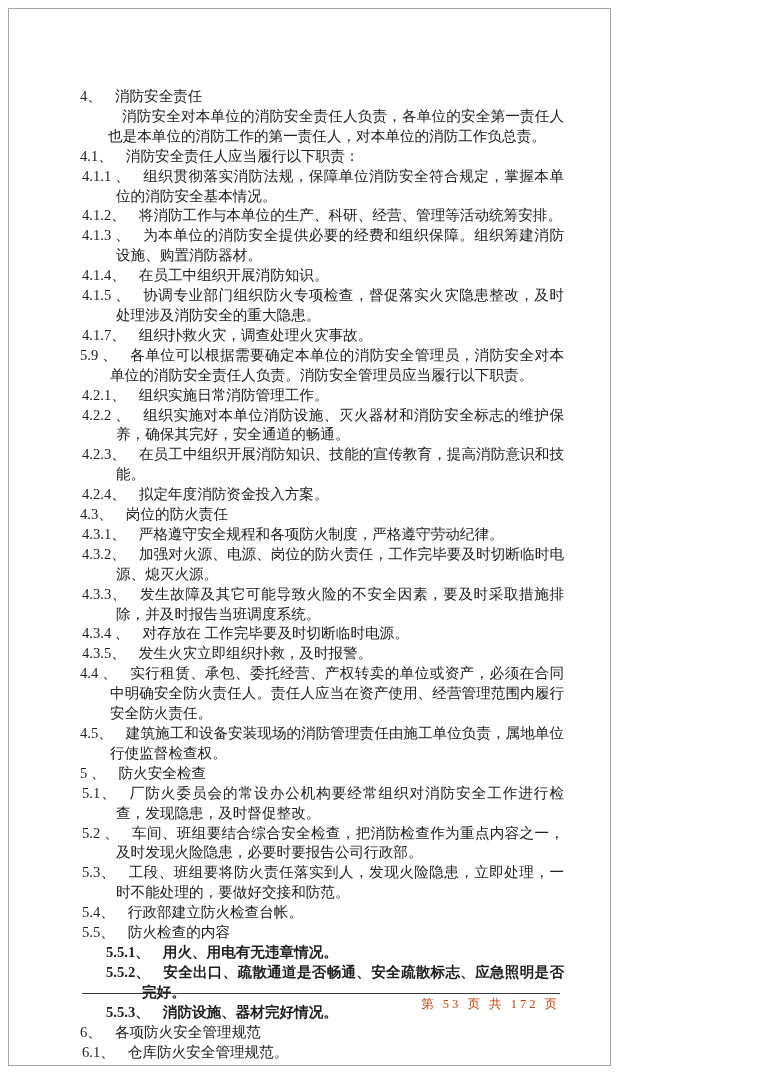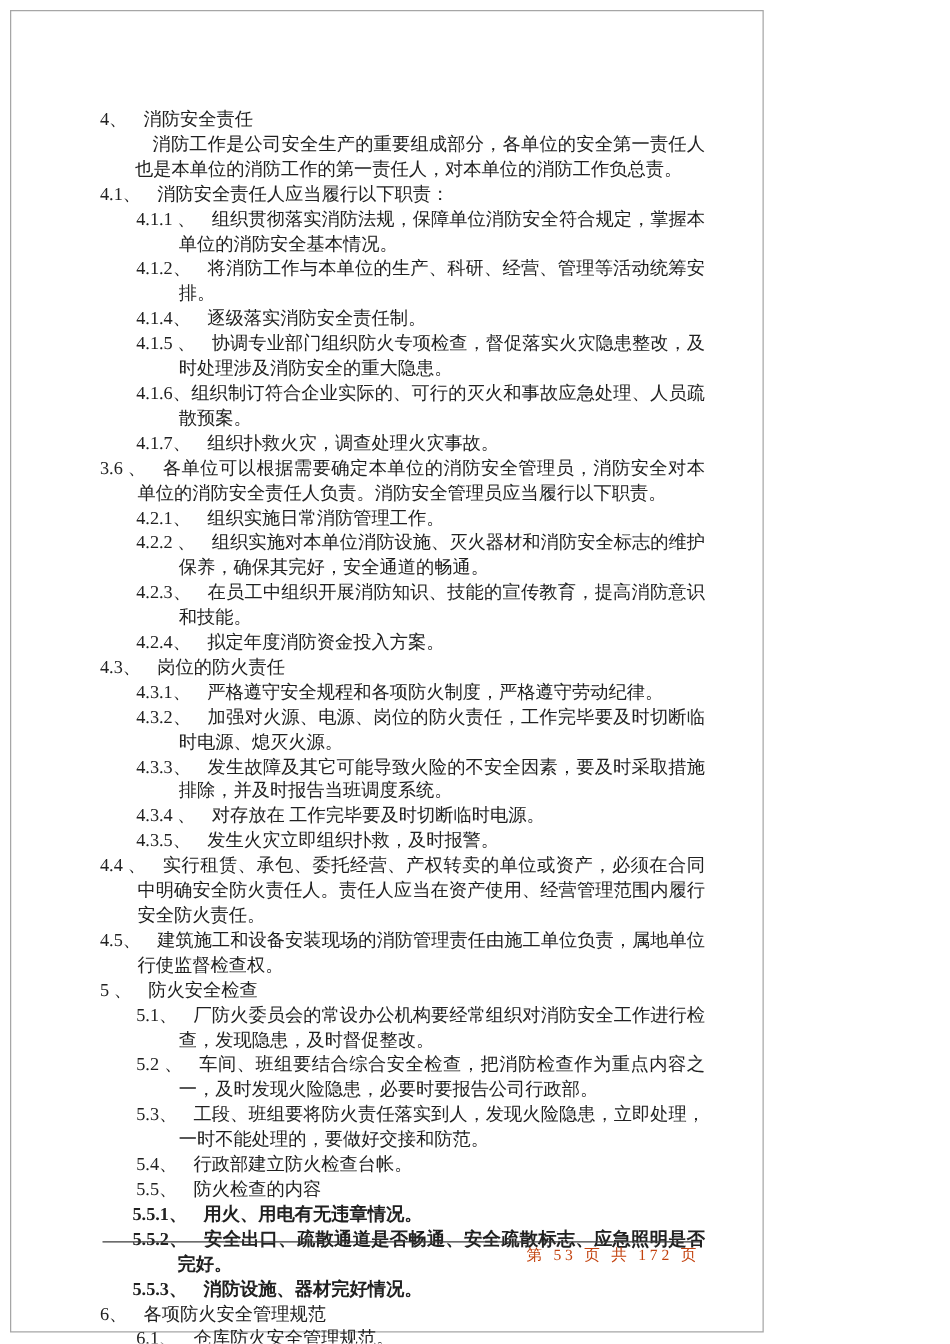--- a/index.html
+++ b/index.html
@@ -34,21 +34,21 @@
     top: 87px;
     left: 80px;
     right: 56px;
     font-size: 14.6px;
     line-height: 19.9px;
     text-align: justify;
     text-justify: inter-ideograph;
   }
   .item, .para { margin: 0; }
   .lvl0 { padding-left: 30px; text-indent: -30px; }
-  .lvl1 { margin-left: 29px; padding-left: 34px; text-indent: -34px; }
+  .lvl1 { margin-left: 2px; padding-left: 34px; text-indent: -34px; }
   .lvl2 { margin-left: 26px; padding-left: 36px; text-indent: -36px; font-weight: bold; }
   .para { padding-left: 28px; text-indent: 14px; }
   .num { padding-right: 13px; white-space: pre; }
   .tight .num { padding-right: 0; }
   .footer {
     position: absolute;
     left: 82px;
     right: 60px;
     top: 993px;
     border-top: 1px solid #3c3c3c;
@@ -61,29 +61,29 @@
 </style>
 </head>
 <body>
 
 <div class="page">
   <div class="frame"></div>
 
   <main class="content">
 
   <div class="item lvl0"><span class="num">4、</span><span class="txt">消防安全责任</span></div>
-      <div class="para"><span class="txt">消防工作是公司安全生产的重要组成部分，各单位的安全第一责任人也是本单位的消防工作的第一责任人，对本单位的消防工作负总责。</span></div>
+      <div class="para"><span class="txt">消防安全对本单位的消防安全责任人负责，各单位的安全第一责任人也是本单位的消防工作的第一责任人，对本单位的消防工作负总责。</span></div>
       <div class="item lvl0"><span class="num">4.1、</span><span class="txt">消防安全责任人应当履行以下职责：</span></div>
       <div class="item lvl1"><span class="num">4.1.1 、</span><span class="txt">组织贯彻落实消防法规，保障单位消防安全符合规定，掌握本单位的消防安全基本情况。</span></div>
       <div class="item lvl1"><span class="num">4.1.2、</span><span class="txt">将消防工作与本单位的生产、科研、经营、管理等活动统筹安排。</span></div>
-      <div class="item lvl1"><span class="num">4.1.4、</span><span class="txt">逐级落实消防安全责任制。</span></div>
+      <div class="item lvl1"><span class="num">4.1.3 、</span><span class="txt">为本单位的消防安全提供必要的经费和组织保障。组织筹建消防设施、购置消防器材。</span></div>
+      <div class="item lvl1"><span class="num">4.1.4、</span><span class="txt">在员工中组织开展消防知识。</span></div>
       <div class="item lvl1"><span class="num">4.1.5 、</span><span class="txt">协调专业部门组织防火专项检查，督促落实火灾隐患整改，及时处理涉及消防安全的重大隐患。</span></div>
-      <div class="item lvl1 tight"><span class="num">4.1.6、</span><span class="txt">组织制订符合企业实际的、可行的灭火和事故应急处理、人员疏散预案。</span></div>
       <div class="item lvl1"><span class="num">4.1.7、</span><span class="txt">组织扑救火灾，调查处理火灾事故。</span></div>
-      <div class="item lvl0"><span class="num">3.6 、</span><span class="txt">各单位可以根据需要确定本单位的消防安全管理员，消防安全对本单位的消防安全责任人负责。消防安全管理员应当履行以下职责。</span></div>
+      <div class="item lvl0"><span class="num">5.9 、</span><span class="txt">各单位可以根据需要确定本单位的消防安全管理员，消防安全对本单位的消防安全责任人负责。消防安全管理员应当履行以下职责。</span></div>
       <div class="item lvl1"><span class="num">4.2.1、</span><span class="txt">组织实施日常消防管理工作。</span></div>
       <div class="item lvl1"><span class="num">4.2.2 、</span><span class="txt">组织实施对本单位消防设施、灭火器材和消防安全标志的维护保养，确保其完好，安全通道的畅通。</span></div>
       <div class="item lvl1"><span class="num">4.2.3、</span><span class="txt">在员工中组织开展消防知识、技能的宣传教育，提高消防意识和技能。</span></div>
       <div class="item lvl1"><span class="num">4.2.4、</span><span class="txt">拟定年度消防资金投入方案。</span></div>
       <div class="item lvl0"><span class="num">4.3、</span><span class="txt">岗位的防火责任</span></div>
       <div class="item lvl1"><span class="num">4.3.1、</span><span class="txt">严格遵守安全规程和各项防火制度，严格遵守劳动纪律。</span></div>
       <div class="item lvl1"><span class="num">4.3.2、</span><span class="txt">加强对火源、电源、岗位的防火责任，工作完毕要及时切断临时电源、熄灭火源。</span></div>
       <div class="item lvl1"><span class="num">4.3.3、</span><span class="txt">发生故障及其它可能导致火险的不安全因素，要及时采取措施排除，并及时报告当班调度系统。</span></div>
       <div class="item lvl1"><span class="num">4.3.4 、</span><span class="txt">对存放在 工作完毕要及时切断临时电源。</span></div>
       <div class="item lvl1"><span class="num">4.3.5、</span><span class="txt">发生火灾立即组织扑救，及时报警。</span></div>

